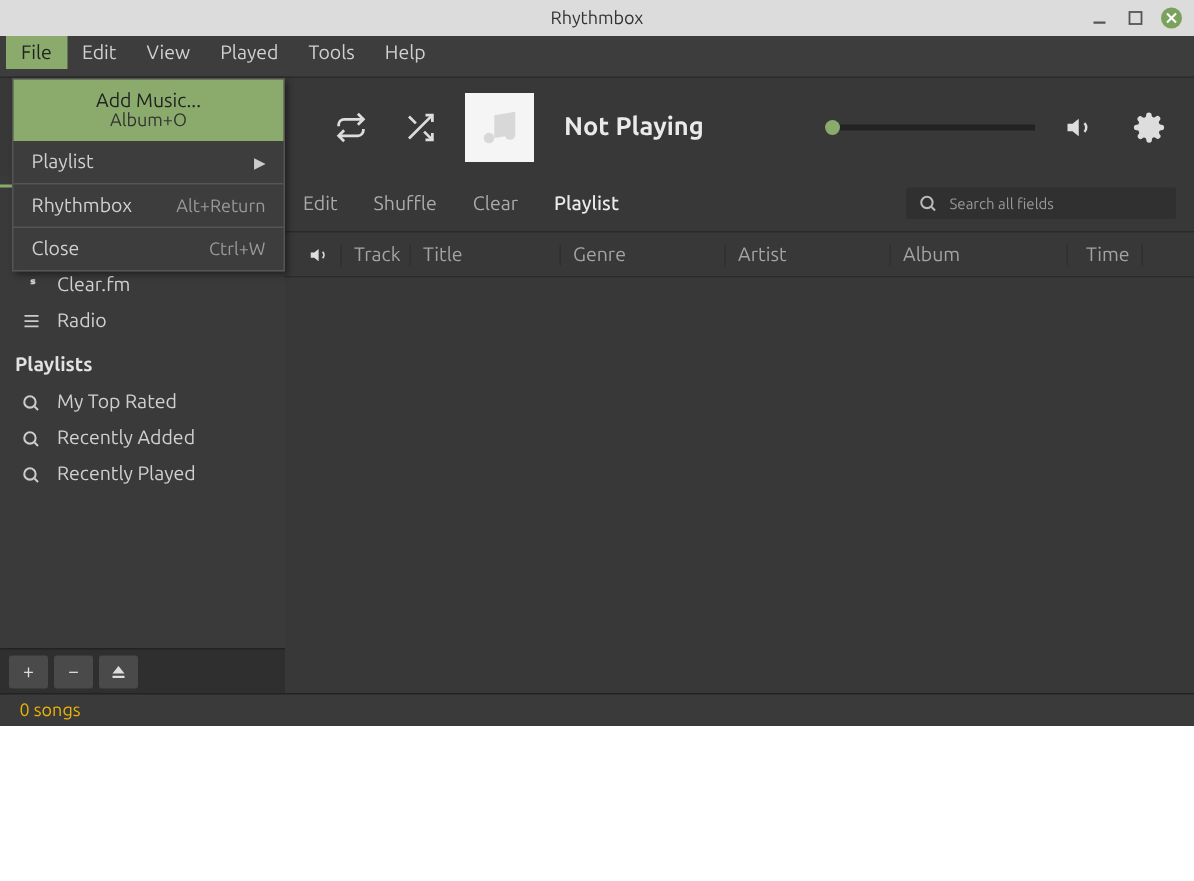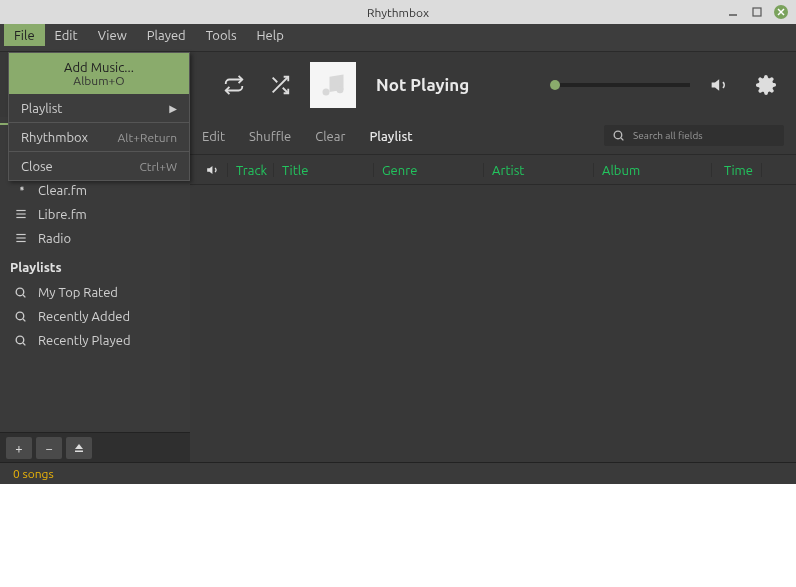--- a/index.html
+++ b/index.html
@@ -44,21 +44,21 @@
 .sidebar .bottombar .bb-btn { width: 26px; height: 22px; display: flex; align-items: center; justify-content: center; background: #4a4a4a; color: #ddd; font-size: 13px; cursor: pointer; border-radius: 2px; }
 
 .main { flex: 1; background: #383838; display: flex; flex-direction: column; }
 .main-toolbar { height: 38px; display: flex; align-items: center; padding: 0 12px; gap: 24px; font-size: 13px; border-bottom: 1px solid #2a2a2a; }
 .main-toolbar .m-btn { color: #aaa; cursor: pointer; }
 .main-toolbar .m-btn.primary { color: #eaeaea; font-weight: 500; }
 .main-toolbar .search { margin-left: auto; display: flex; align-items: center; gap: 8px; background: #303030; border-radius: 2px; padding: 4px 8px; width: 180px; }
 .main-toolbar .search input { background: transparent; border: none; outline: none; color: #ccc; font-size: 10px; width: 100%; }
 .main-toolbar .search input::placeholder { color: #999; }
 
-.table-header { height: 30px; display: flex; align-items: center; font-size: 13px; color: #22c55e; border-bottom: 1px solid #2a2a2a; padding-left: 8px; }
+.table-header { height: 30px; display: flex; align-items: center; font-size: 13px; color: #a3a3a3; border-bottom: 1px solid #2a2a2a; padding-left: 8px; }
 .table-header .th { padding: 0 8px; border-right: 1px solid #2f2f2f; }
 .th-spk { width: 30px; text-align: center; }
 .th-track { width: 46px; }
 .th-title { width: 100px; }
 .th-genre { width: 110px; }
 .th-artist { width: 110px; }
 .th-album { width: 118px; }
 .th-time { width: 50px; text-align: right; border-right: none; }
 
 .table-body { flex: 1; background: #383838; }
@@ -184,30 +184,20 @@
                 <path d="M4 11a9 9 0 019-9 9 9 0 019 9"></path>
                 <path d="M4 4a16 16 0 0116 16"></path>
                 <circle cx="5" cy="19" r="2" fill="#ccc"></circle>
               </svg>
           </span>
           <span>Podcasts</span>
         </div>
         <div class="side-item">
           <span class="icon" style="font-size:11px;font-weight:bold;">ᣵ</span>
           <span>Clear.fm</span>
-        </div>
-        <div class="side-item">
-          <span class="icon">
-            <svg width="14" height="14" viewBox="0 0 24 24" fill="none" stroke="#ccc" stroke-width="2">
-                <line x1="4" y1="6" x2="20" y2="6"></line>
-                <line x1="4" y1="12" x2="20" y2="12"></line>
-                <line x1="4" y1="18" x2="20" y2="18"></line>
-              </svg>
-          </span>
-          <span>Libre.fm</span>
         </div>
         <div class="side-item">
           <span class="icon">
             <svg width="14" height="14" viewBox="0 0 24 24" fill="none" stroke="#ccc" stroke-width="2">
                 <line x1="4" y1="6" x2="20" y2="6"></line>
                 <line x1="4" y1="12" x2="20" y2="12"></line>
                 <line x1="4" y1="18" x2="20" y2="18"></line>
               </svg>
           </span>
           <span>Radio</span>

